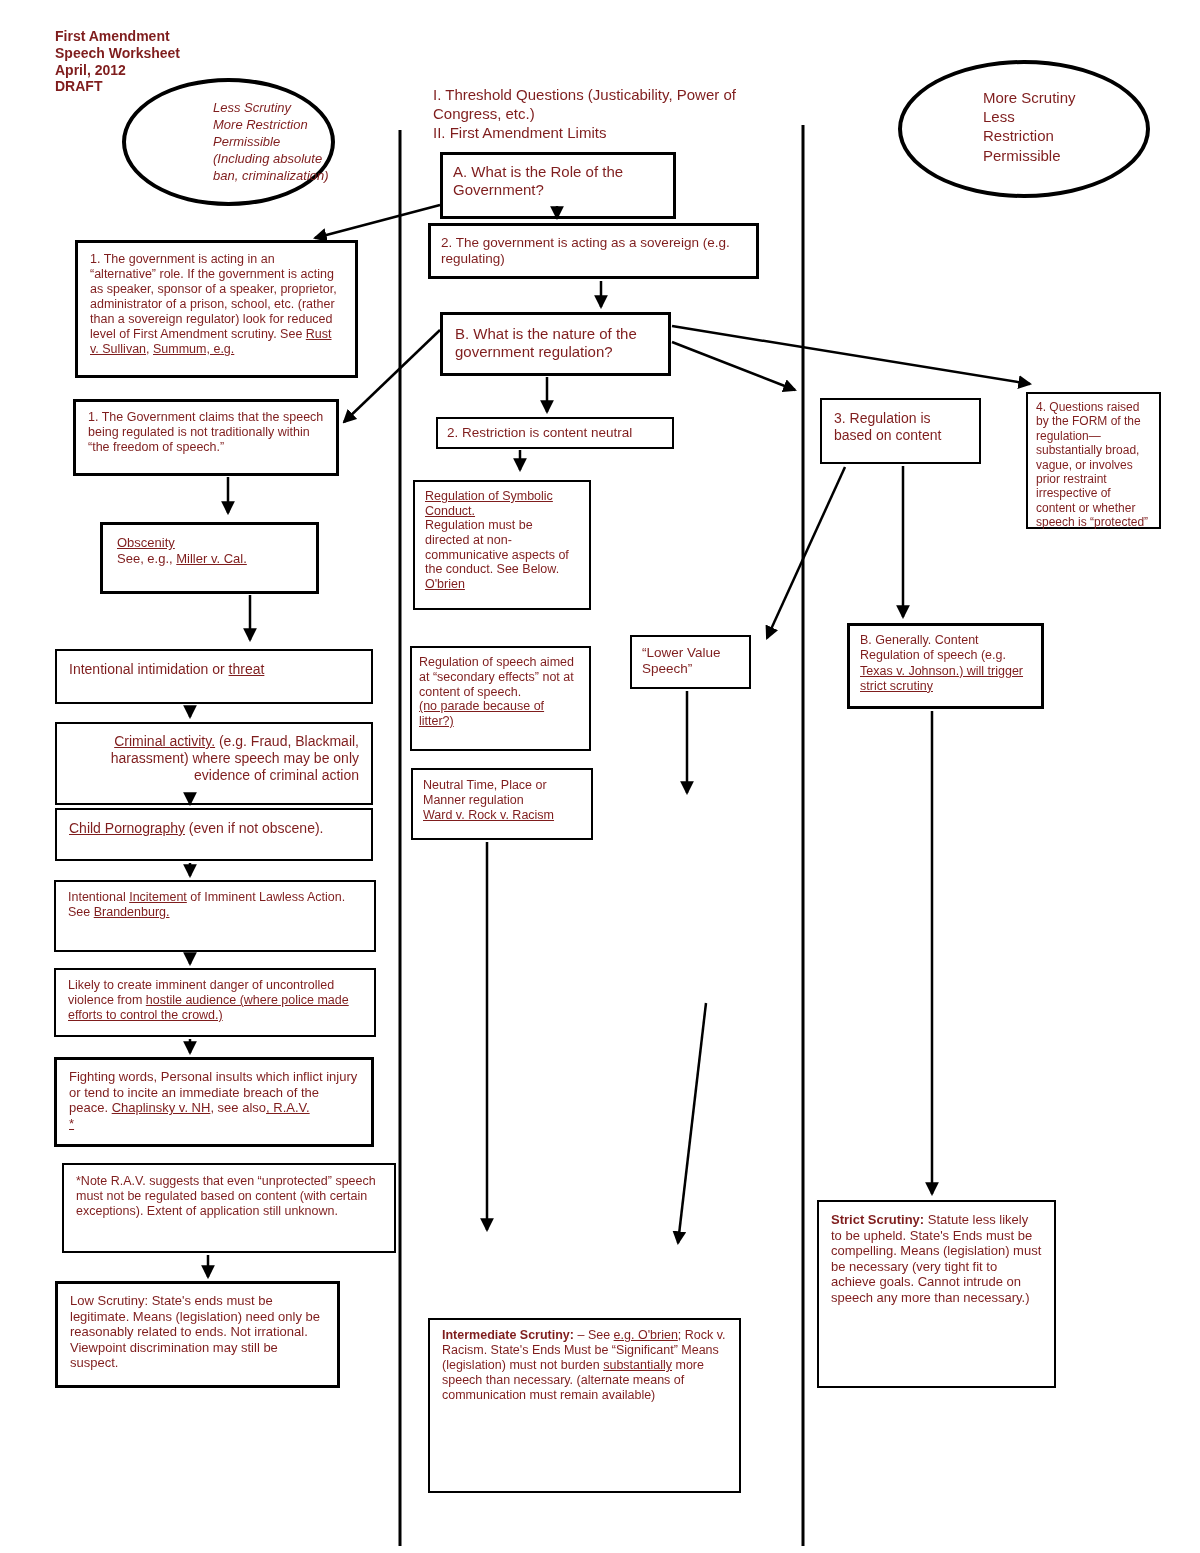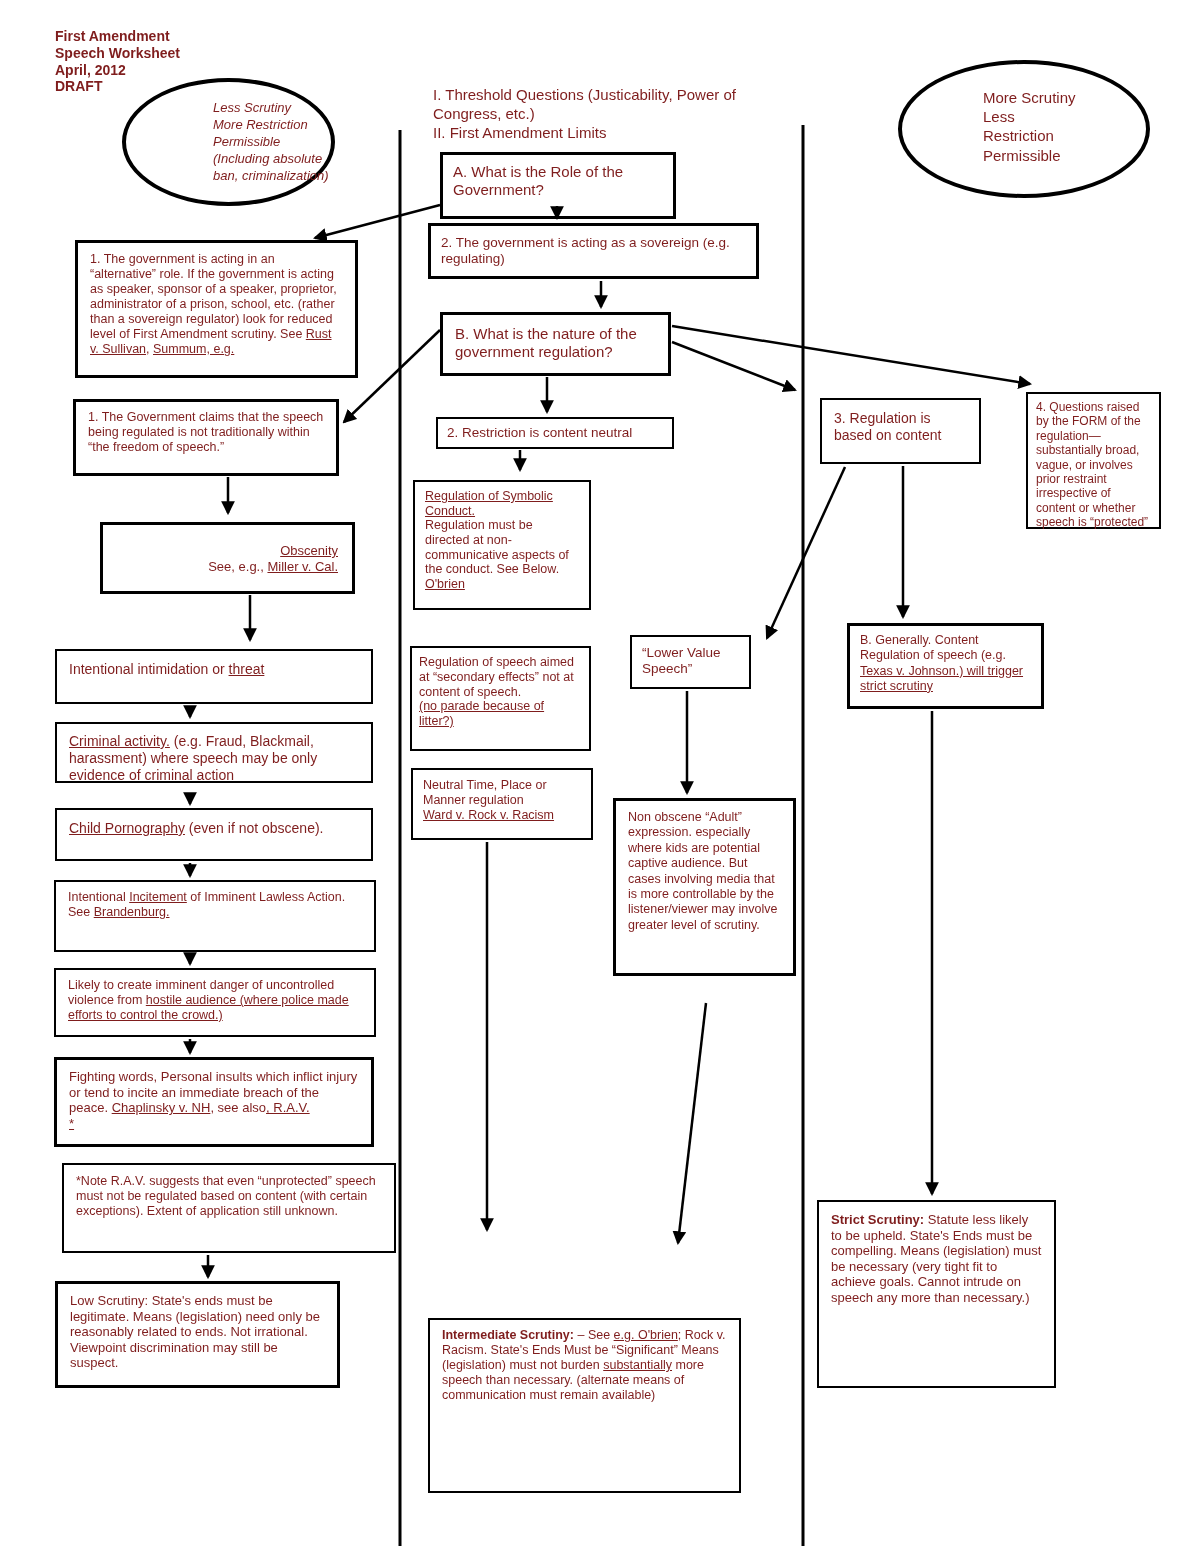--- a/index.html
+++ b/index.html
@@ -43,35 +43,34 @@
   <div class="box thick" style="left:428px;top:223px;width:331px;height:56px;font-size:13.5px;padding:9px 10px;">2. The government is acting as a sovereign (e.g. regulating)</div>
   <div class="box thick" style="left:440px;top:312px;width:231px;height:64px;font-size:15px;padding:10px 12px;">B. What is the nature of the government regulation?</div>
   <div class="box thin" style="left:428px;top:417px;width:238px;height:32px;font-size:13.5px;padding:6px 9px;">2. Restriction is content neutral</div>
   <div class="box" style="left:413px;top:480px;width:178px;height:130px;font-size:12.5px;padding:7px 10px;line-height:1.17;"><span style="text-decoration: underline;">Regulation of Symbolic Conduct.</span><br><span>Regulation must be directed at non-communicative aspects of the conduct.  See Below.  </span><span style="text-decoration: underline;">O'brien</span></div>
   <div class="box" style="left:410px;top:646px;width:181px;height:105px;font-size:12.5px;padding:7px 7px;line-height:1.18;"><span>Regulation of speech aimed at “secondary effects” not at content of speech.</span><br><span style="text-decoration: underline;">(no parade because of litter?)</span></div>
   <div class="box" style="left:411px;top:768px;width:182px;height:72px;font-size:12.5px;padding:8px 10px;"><span>Neutral Time, Place or Manner regulation</span><br><span style="text-decoration: underline;">Ward v. Rock v. Racism</span></div>
   <div class="box" style="left:428px;top:1318px;width:313px;height:175px;font-size:12.5px;padding:8px 12px;"><span style="font-weight: bold;">Intermediate Scrutiny:</span><span> – See </span><span style="text-decoration: underline;">e.g. O'brien</span><span>; Rock v. Racism.  State's Ends Must be “Significant” Means (legislation) must not burden </span><span style="text-decoration: underline;">substantially</span><span> more speech than necessary. (alternate means of communication must remain available)</span></div>
 
   <div class="box thick" style="left:75px;top:240px;width:283px;height:138px;font-size:12.5px;padding:9px 12px;"><span>1. The government is acting in an “alternative” role. If the government is acting as speaker, sponsor of a speaker, proprietor, administrator of a prison, school, etc. (rather than a sovereign regulator) look for reduced level of First Amendment scrutiny.  See </span><span style="text-decoration: underline;">Rust v. Sullivan</span><span>, </span><span style="text-decoration: underline;">Summum, e.g.</span></div>
   <div class="box thick" style="left:73px;top:399px;width:266px;height:77px;font-size:12.5px;padding:8px 12px;">1. The Government claims that the speech being regulated is not traditionally within “the freedom of speech.”</div>
-  <div class="box thick" style="left:100px;top:522px;width:255px;height:72px;font-size:13px;padding:18px 14px;text-align:right;"><span style="text-decoration: underline;">Obscenity</span><br><span>See, e.g., </span><span style="text-decoration: underline;">Miller v. Cal.</span></div>
+  <div class="box thick" style="left:100px;top:522px;width:219px;height:72px;font-size:13px;padding:10px 14px;"><span style="text-decoration: underline;">Obscenity</span><br><span>See, e.g., </span><span style="text-decoration: underline;">Miller v. Cal.</span></div>
   <div class="box" style="left:55px;top:649px;width:318px;height:55px;font-size:14px;padding:10px 12px;"><span>Intentional intimidation or </span><span style="text-decoration: underline; text-align: center;">threat</span></div>
-  <div class="box" style="left:55px;top:722px;width:318px;height:61px;font-size:14px;padding:9px 12px;"><span style="text-decoration: underline;">Criminal activity.</span><span> (e.g. Fraud, Blackmail, harassment) where speech may be only evidence of criminal action</span></div>
+  <div class="box" style="left:55px;top:722px;width:318px;height:83px;font-size:14px;padding:9px 12px;text-align:right;"><span style="text-decoration: underline;">Criminal activity.</span><span> (e.g. Fraud, Blackmail, harassment) where speech may be only evidence of criminal action</span></div>
   <div class="box" style="left:55px;top:808px;width:318px;height:53px;font-size:14px;padding:10px 12px;"><span style="text-decoration: underline;">Child Pornography</span><span> (even if not obscene).</span></div>
   <div class="box" style="left:54px;top:880px;width:322px;height:72px;font-size:12.5px;padding:8px 12px;"><span>Intentional </span><span style="text-decoration: underline;">Incitement</span><span> of Imminent Lawless Action. See </span><span style="text-decoration: underline;">Brandenburg.</span></div>
   <div class="box" style="left:54px;top:968px;width:322px;height:69px;font-size:12.5px;padding:8px 12px;"><span>Likely to create imminent danger of uncontrolled violence from </span><span style="text-decoration: underline;">hostile audience (where police made efforts to control the crowd.)</span></div>
   <div class="box thick" style="left:54px;top:1057px;width:320px;height:90px;font-size:13px;padding:9px 12px;"><span>Fighting words, Personal insults which inflict injury or tend to incite an immediate breach of the peace.  </span><span style="text-decoration: underline;">Chaplinsky v. NH</span><span>, see also</span><span style="text-decoration: underline;">, R.A.V.</span><br><span style="text-decoration: underline;">*</span></div>
   <div class="box thin" style="left:54px;top:1163px;width:334px;height:90px;font-size:12.5px;padding:9px 12px;">*Note R.A.V. suggests that even “unprotected” speech must not be regulated based on content (with certain exceptions).  Extent of application still unknown.</div>
   <div class="box thick" style="left:55px;top:1281px;width:285px;height:107px;font-size:13px;padding:9px 12px;">Low Scrutiny: State's ends must be legitimate.  Means (legislation) need only be reasonably related to ends.  Not irrational.  Viewpoint discrimination may still be suspect.</div>
 
   <div class="box" style="left:820px;top:398px;width:161px;height:66px;font-size:14px;padding:10px 12px;">3. Regulation is based on content</div>
   <div class="box thin" style="left:1018px;top:392px;width:135px;height:137px;font-size:12px;padding:6px 8px;line-height:1.2;">4. Questions  raised by the FORM of the regulation—substantially broad, vague, or involves prior restraint irrespective of content or whether speech is “protected”</div>
   <div class="box" style="left:630px;top:635px;width:121px;height:54px;font-size:13.5px;padding:8px 10px;">“Lower Value Speech”</div>
   <div class="box thick" style="left:847px;top:623px;width:197px;height:86px;font-size:12.5px;padding:7px 10px;line-height:1.22;"><span>B. Generally. Content Regulation of speech (e.g. </span><span style="text-decoration: underline;">Texas v. Johnson.) will trigger strict scrutiny</span></div>
-  <div class="box thick" style="left:613px;top:798px;width:183px;height:178px;font-size:12.5px;padding:9px 12px;line-height:1.23;">Non obscene “Adult” expression. especially where kids are potential captive audience.  But cases involving media that is more controllable by the listener/viewer may involve greater level of scrutiny.</div>
   <div class="box" style="left:817px;top:1200px;width:239px;height:188px;font-size:13px;padding:10px 12px;"><span style="font-weight: bold;">Strict Scrutiny:</span><span>  Statute less likely to be upheld.  State's Ends must be compelling.  Means (legislation) must be necessary (very tight fit to achieve goals. Cannot intrude on speech any more than necessary.)</span></div>
 
   <svg class="overlay" width="1200" height="1553" viewBox="0 0 1200 1553">
     <defs>
       <marker id="ah" viewBox="0 0 10 10" refX="8.5" refY="5" markerWidth="5.5" markerHeight="5.5" orient="auto-start-reverse">
         <path d="M0,0 L10,5 L0,10 z" fill="#000"></path>
       </marker>
     </defs>
     <line x1="400" y1="130" x2="400" y2="1546" stroke="#000" stroke-width="3"></line>
     <line x1="803" y1="125" x2="803" y2="1546" stroke="#000" stroke-width="3"></line>

